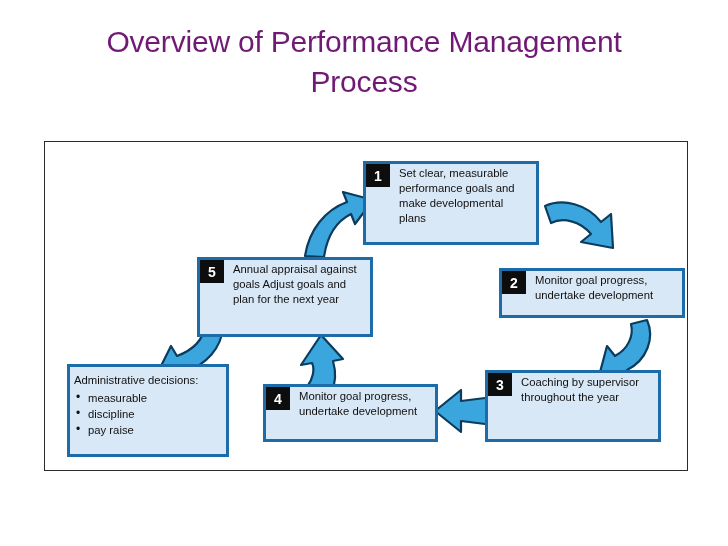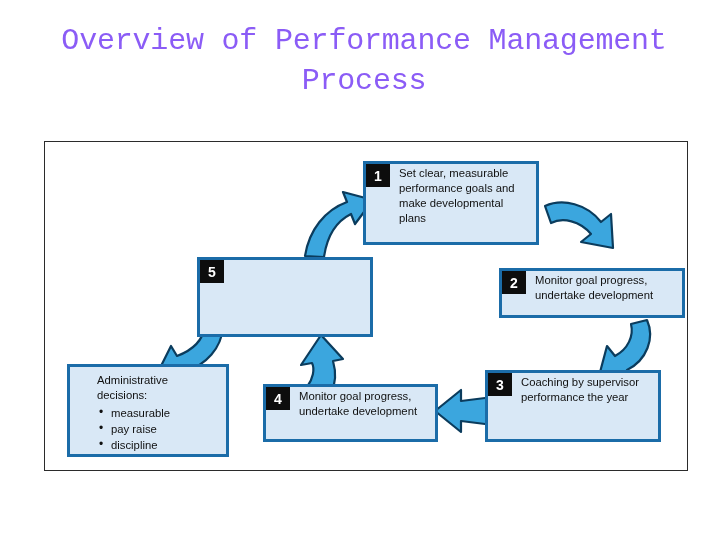--- a/index.html
+++ b/index.html
@@ -15,25 +15,25 @@
     font-family: "Liberation Sans", sans-serif;
   }
 
   
   #slide-title {
     position: absolute;
     left: 52px;
     top: 22px;
     width: 624px;
     text-align: center;
-    font-family: Liberation Mono, monospace;
+    font-family: Liberation Sans, sans-serif;
     font-size: 30px;
     line-height: 1.33;
     font-weight: 400;
-    color: #8b5cf6;
+    color: #701a75;
     letter-spacing: -0.2px;
   }
 
   
   #diagram-frame {
     position: absolute;
     left: 44px;
     top: 141px;
     width: 644px;
     height: 330px;
@@ -73,21 +73,21 @@
   }
   .p-box .btext {
     flex: 1 1 auto;
     padding: 2px 4px 4px 9px;
     font-size: 11.3px;
     line-height: 1.32;
     color: #101010;
     font-family: "Liberation Sans", sans-serif;
   }
   .p-box.no-badge .btext {
-    padding: 6px 6px 6px 27px;
+    padding: 6px 6px 6px 4px;
   }
   .bullets {
     list-style: none;
     margin: 2px 0 0 0;
     padding: 0;
   }
   .bullets li {
     position: relative;
     padding-left: 14px;
     line-height: 1.42;
@@ -158,37 +158,38 @@
       <span class="btext">Set clear, measurable performance goals and make developmental plans</span>
     </div>
 
     <div class="p-box" id="box-2">
       <span class="badge">2</span>
       <span class="btext">Monitor goal progress, undertake development</span>
     </div>
 
     <div class="p-box" id="box-3">
       <span class="badge">3</span>
-      <span class="btext">Coaching by supervisor performance the year</span>
+      <span class="btext">Coaching by supervisor throughout the year</span>
     </div>
 
     <div class="p-box" id="box-4">
       <span class="badge">4</span>
       <span class="btext">Monitor goal progress, undertake development</span>
     </div>
 
     <div class="p-box" id="box-5">
       <span class="badge">5</span>
+      <span class="btext">Annual appraisal against goals Adjust goals and plan for the next year</span>
     </div>
 
     <div class="p-box no-badge" id="box-admin">
       <span class="btext">
         <span>Administrative decisions:</span>
         <ul class="bullets">
           <li>measurable</li>
+          <li>discipline</li>
           <li>pay raise</li>
-          <li>discipline</li>
         </ul>
       </span>
     </div>
 
   </div>
 </div>
 
 </body></html>

